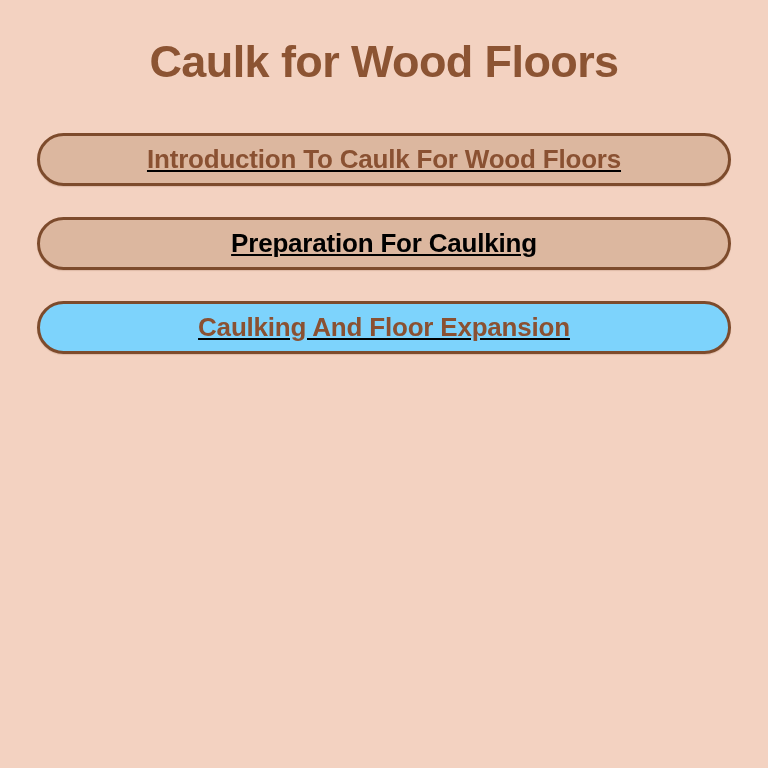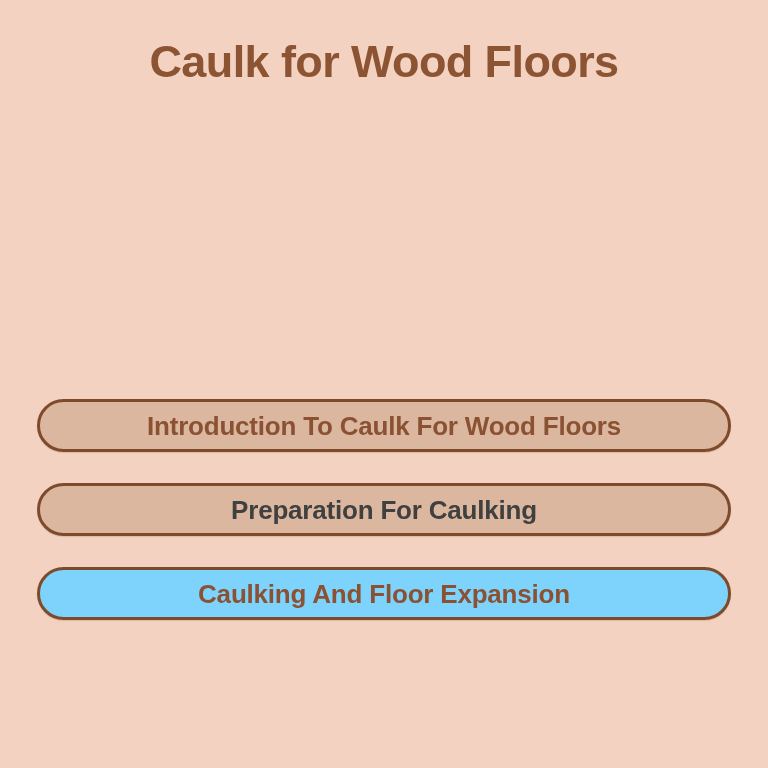--- a/index.html
+++ b/index.html
@@ -18,21 +18,20 @@
   }
 
   #card {
     position: relative;
     width: 768px;
     height: 620px;
     background: #f3d2c1;
     display: flex;
     flex-direction: column;
     align-items: center;
-    justify-content: space-between;
   }
 
   
   #page-title {
     margin-top: 36px;
     font-size: 45px;
     font-weight: 700;
     letter-spacing: -0.6px;
     color: #8c5433;
     line-height: 1.15;
@@ -57,20 +56,21 @@
     background: #dcb79f;
     border: 3px solid #a21caf;
     border-radius: 999px;
     display: flex;
     align-items: center;
     justify-content: center;
     text-align: center;
     padding: 0 26px;
     cursor: pointer;
     box-shadow: 0 1px 1px rgba(125, 75, 44, 0.18);
+    text-decoration: underline;
   }
 
   .toc-label {
     font-size: 26px;
     font-weight: 700;
     letter-spacing: -0.2px;
     color: #8a5132;
     line-height: 1;
     white-space: nowrap;
     user-select: none;
@@ -84,21 +84,21 @@
   <h1 id="page-title" style="color: rgb(140, 84, 51);">Caulk for Wood Floors</h1>
 
   <ul id="toc-list">
 
     <li class="toc-item" style="background: rgb(220, 183, 159); border-color: rgb(125, 75, 44);">
       <span class="toc-label" style="color: rgb(138, 81, 50);">Introduction To Caulk For Wood Floors</span>
     </li>
 
 
     <li class="toc-item" style="background: rgb(220, 183, 159); border-color: rgb(125, 75, 44);">
-      <span class="toc-label" style="color: #404040;">Preparation For Caulking</span>
+      <span class="toc-label" style="color: #000000;">Preparation For Caulking</span>
     </li>
 
 
     <li class="toc-item" style="background: #7dd3fc; border-color: rgb(125, 75, 44);">
       <span class="toc-label" style="color: rgb(138, 81, 50);">Caulking And Floor Expansion</span>
     </li>
 
 
 
   </ul>

